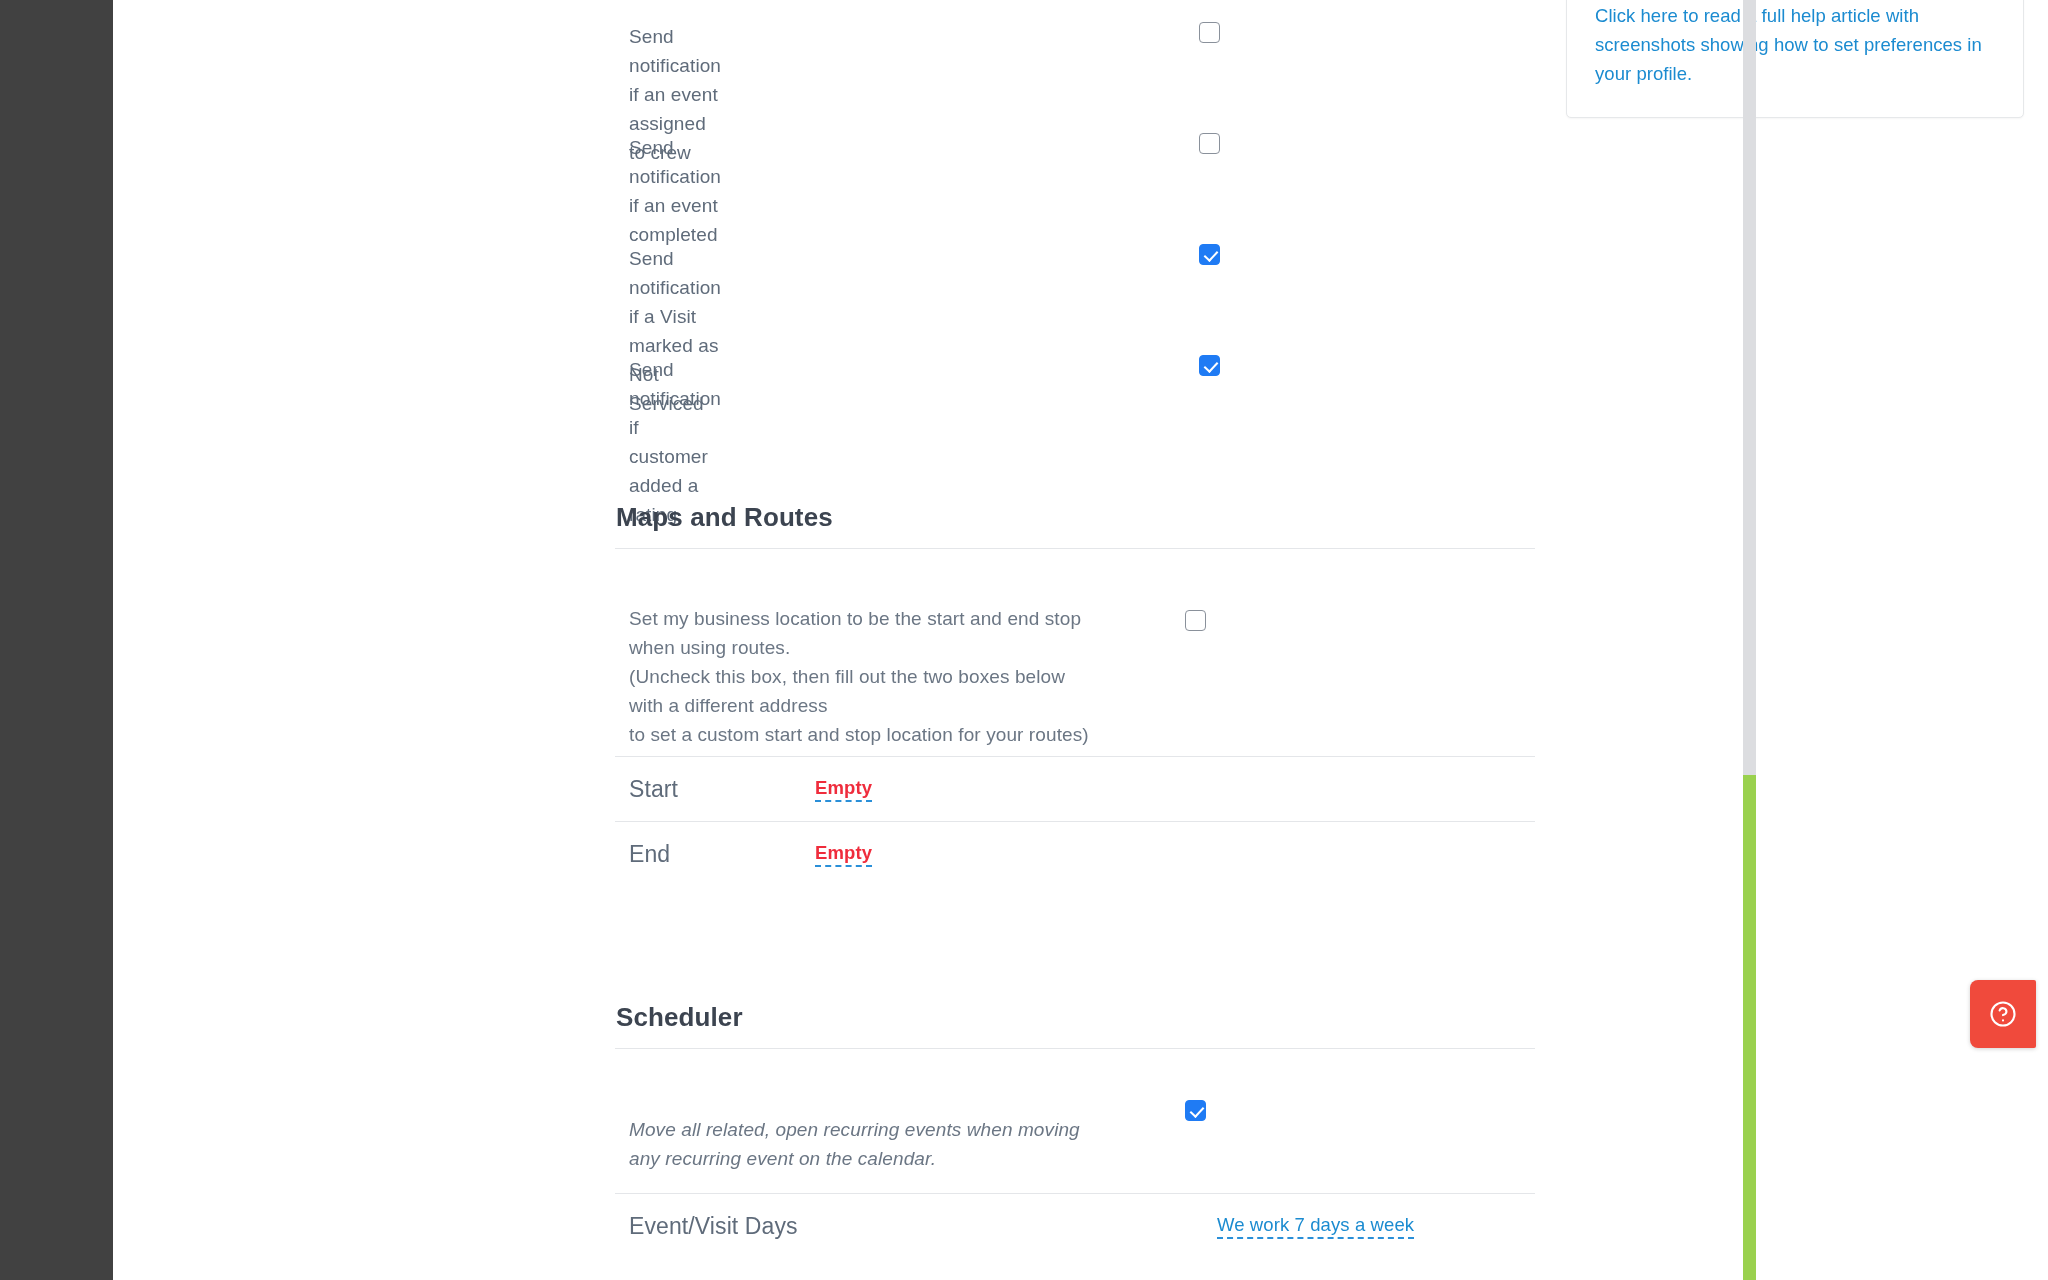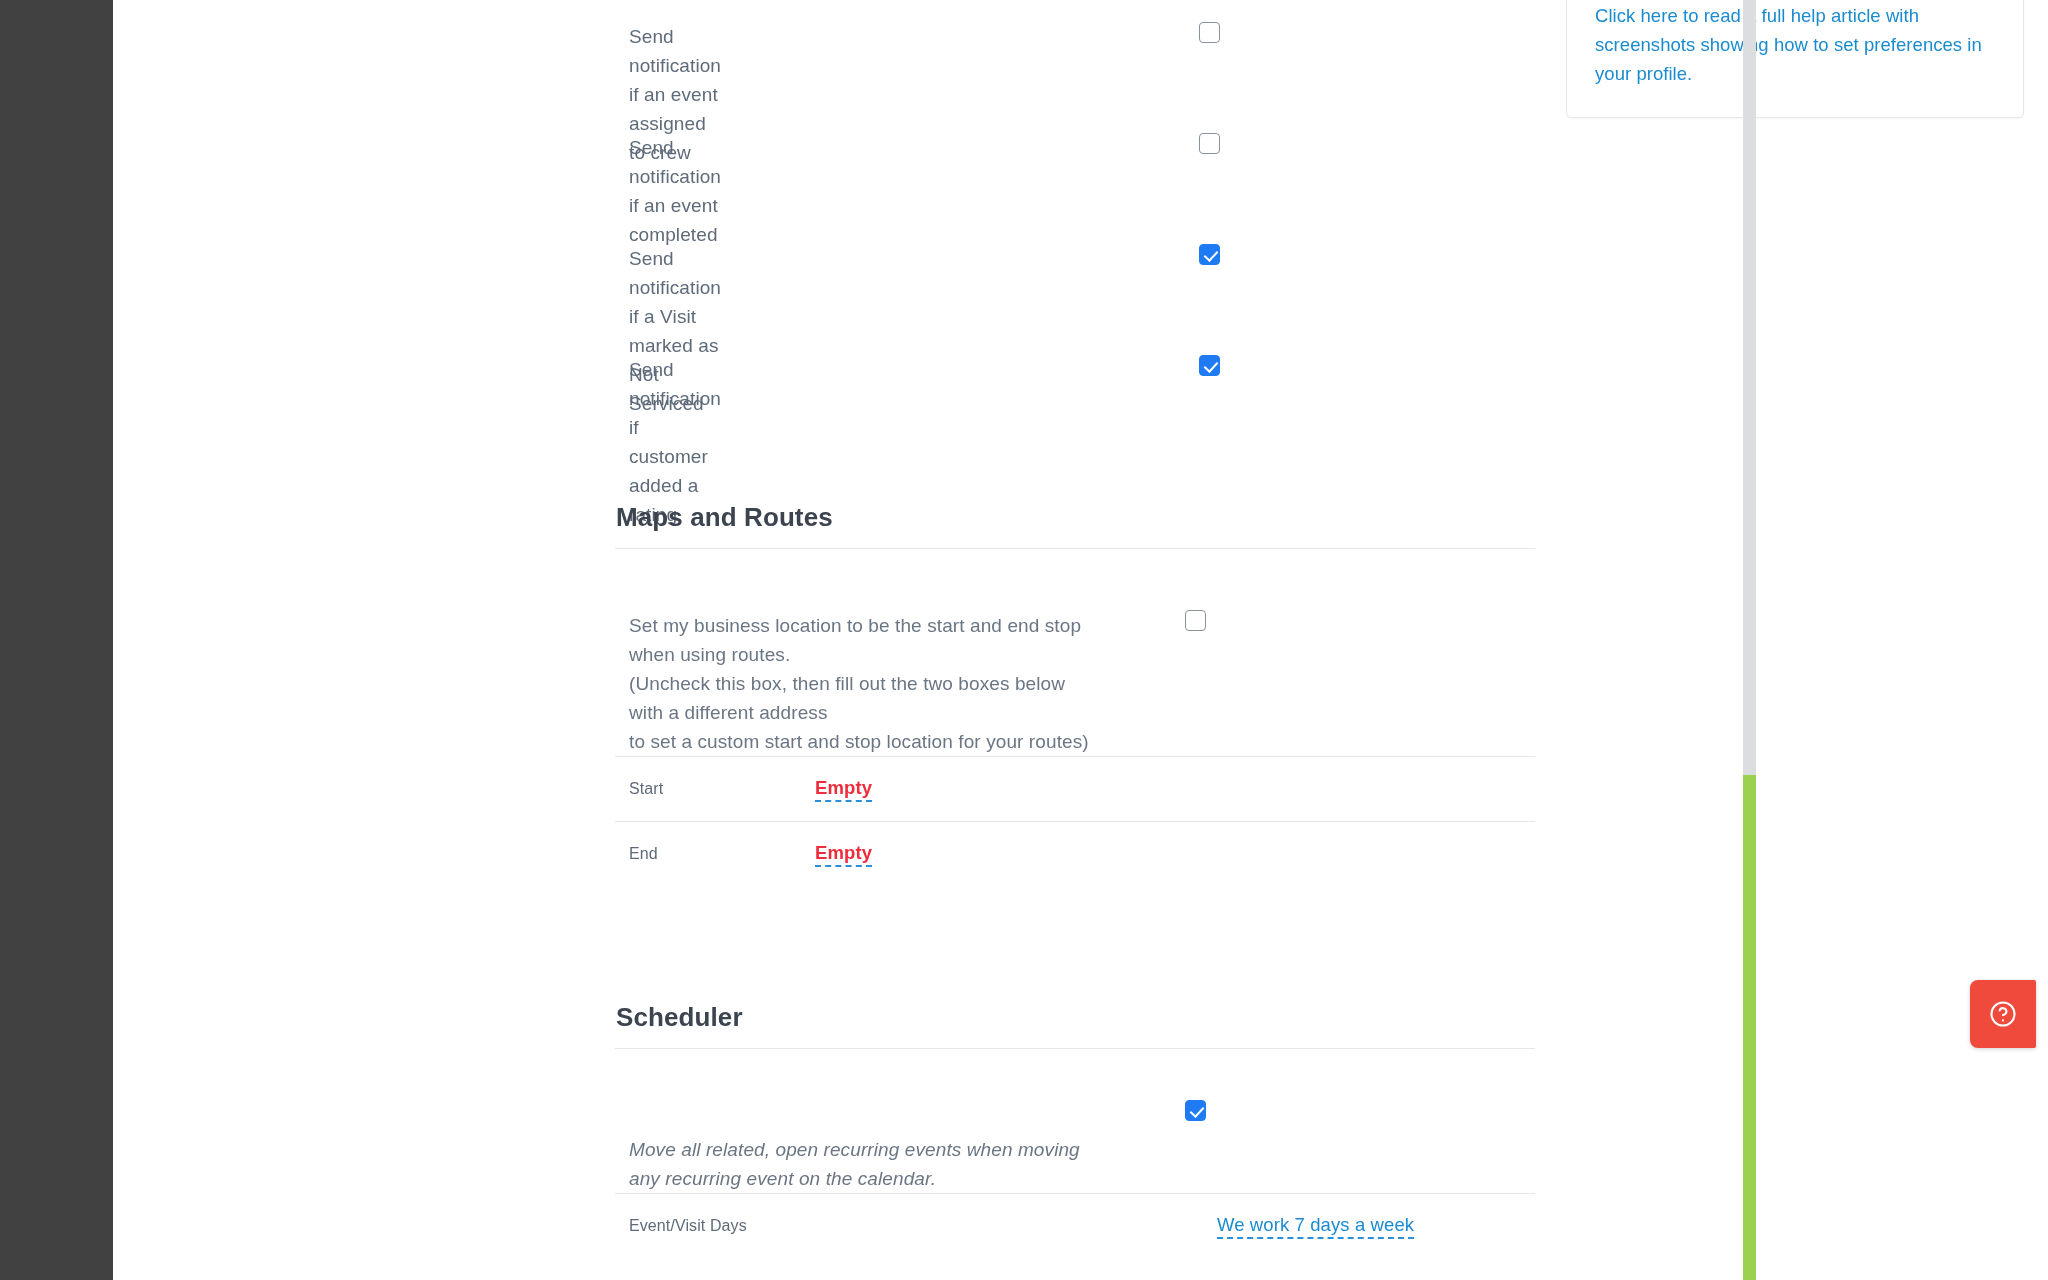--- a/index.html
+++ b/index.html
@@ -43,21 +43,21 @@
     position: absolute;
     left: 502px;
     top: 0;
     width: 920px;
   }
 
   
   .setting-row {
     position: relative;
     display: flex;
-    align-items: flex-end;
+    align-items: center;
     padding: 0 0 0 14px;
     min-height: 40px;
   }
 
   .row-label {
     font-size: 19px;
     line-height: 29px;
     color: #5f6b7a;
     letter-spacing: 0.1px;
     white-space: pre-line;
@@ -142,21 +142,21 @@
 
   .kv-row {
     position: relative;
     height: 64px;
     display: flex;
     align-items: center;
   }
   .kv-key {
     position: absolute;
     left: 14px;
-    font-size: 16px;
+    font-size: 23px;
     color: #5f6b7a;
     letter-spacing: 0.1px;
   }
   .kv-val {
     position: absolute;
     left: 200px;
   }
 
   
   .inline-edit {

